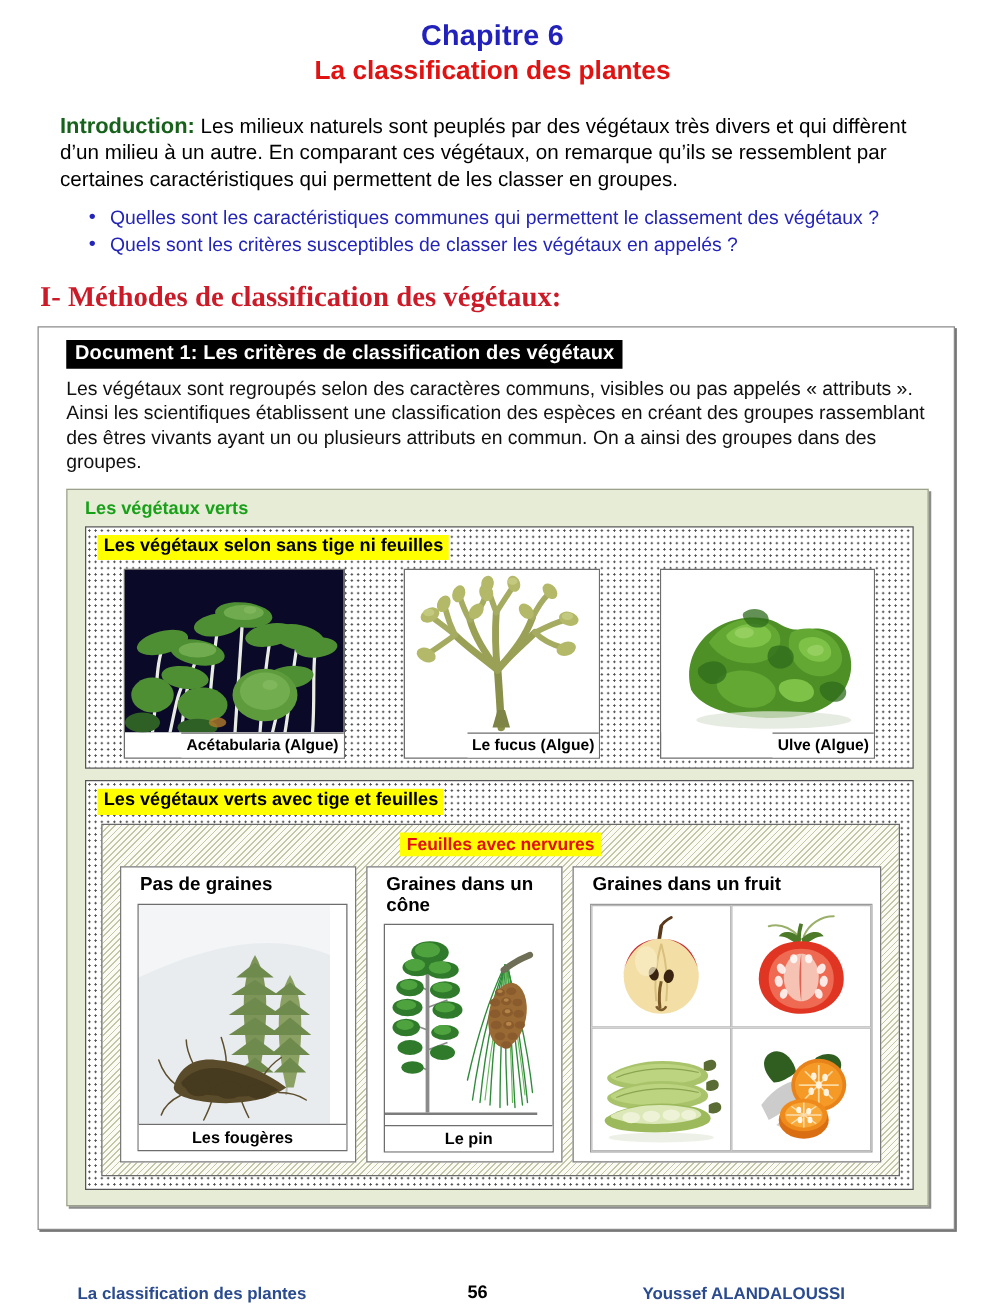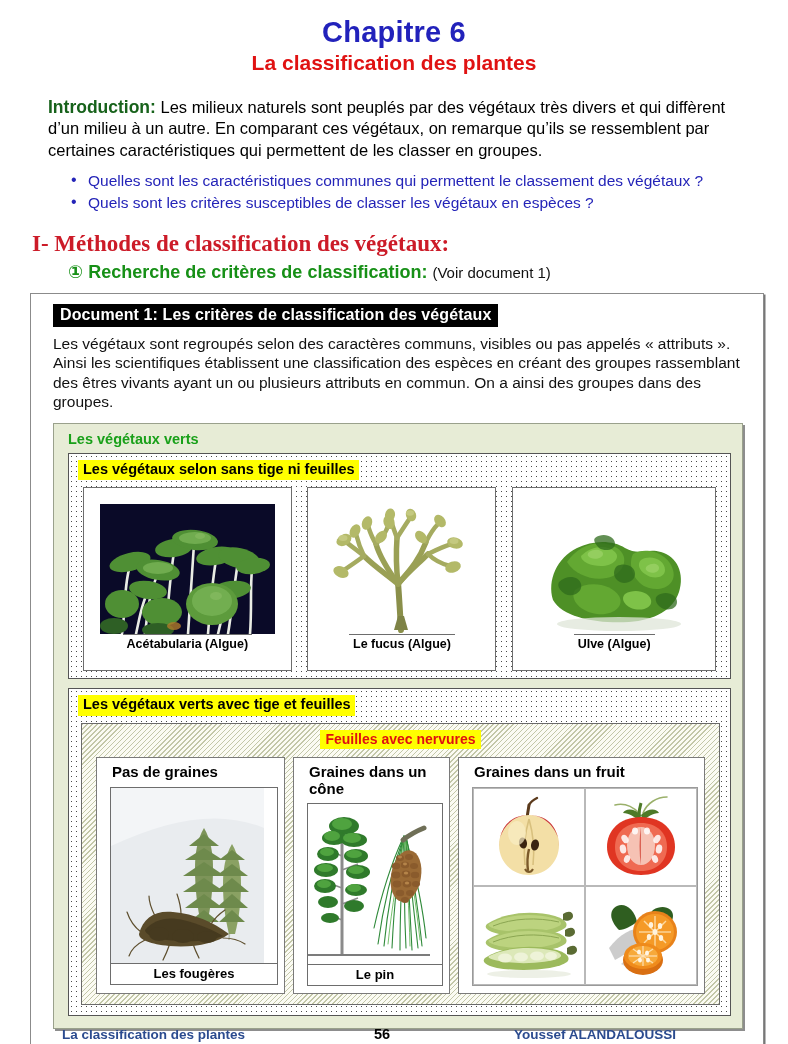--- a/index.html
+++ b/index.html
@@ -9,21 +9,21 @@
     background:#ffffff;
     font-family:"Liberation Sans","DejaVu Sans",sans-serif;
     color:#000;
     overflow:hidden;
     position:relative;
   }
   .page{position:relative;width:788px;height:1044px;box-sizing:border-box;}
 
   
   .chapter-title{
-    text-align:center;font-size:29px;font-weight:bold;color:#2222bb;
+    text-align:center;font-size:23px;font-weight:bold;color:#2222bb;
     margin:16px 0 0 0;line-height:1.12;letter-spacing:.2px;
   }
   .doc-title{
     text-align:center;font-size:21px;font-weight:bold;color:#e01212;
     margin:3px 0 0 0;line-height:1.15;
   }
 
   
   .intro{
     margin:20px 30px 0 48px;font-size:16.5px;line-height:1.30;text-align:left;
@@ -86,22 +86,22 @@
   }
   .dotpanel:last-child{margin-bottom:3px;}
   .hl-yellow{
     display:inline-block;background:#ffff00;color:#000;font-weight:bold;
     font-size:14.5px;padding:1px 4px 2px 5px;margin:1px 0 0 3px;line-height:1.2;
   }
 
   
   .cardrow{display:flex;justify-content:space-around;align-items:flex-start;margin-top:7px;}
   .card{
-    background:#fff;border:1px solid #6d6d6d;padding:16px;
-    display:flex;flex-direction:column;align-items:center;
+    background:#fff;border:1px solid #6d6d6d;padding:0;
+    display:flex;flex-direction:column;align-items:flex-end;
   }
   .card .pic{display:block;}
   .card .cap{
     border-top:1px solid #6d6d6d;text-align:center;font-weight:bold;
     font-size:12.5px;padding:2px 4px 3px 4px;background:#fff;color:#000;
   }
 
   
   .hatchpanel{
     border:1px solid #6a6a6a;
@@ -151,25 +151,24 @@
 
 <div class="page">
 
   <div class="chapter-title">Chapitre 6</div>
   <div class="doc-title">La classification des plantes</div>
 
   <p class="intro"><b>Introduction:</b><span> Les milieux naturels sont peuplés par des végétaux très divers et qui diffèrent d’un milieu à un autre. En comparant ces végétaux, on remarque qu’ils se ressemblent par certaines caractéristiques qui permettent de les classer en groupes.</span></p>
 
   <ul class="questions">
     <li>Quelles sont les caractéristiques communes qui permettent le classement des végétaux ?</li>
-    <li>Quels sont les critères susceptibles de classer les végétaux en espèces ?</li>
+    <li>Quels sont les critères susceptibles de classer les végétaux en appelés ?</li>
   </ul>
 
   <div class="h1-red">I- Méthodes de classification des végétaux:</div>
-  <div class="h2-green"><span class="circnum">①</span> <span>Recherche de critères de classification:</span> <span class="note">(Voir document 1)</span></div>
 
   <div class="docbox">
 
     <div class="doc-label">Document 1: Les critères de classification des végétaux</div>
 
     <div class="doc-text">Les végétaux sont regroupés selon des caractères communs, visibles ou pas appelés « attributs ». Ainsi les scientifiques établissent une classification des espèces en créant des groupes rassemblant des êtres vivants ayant un ou plusieurs attributs en commun. On a ainsi des groupes dans des groupes.</div>
 
     
     <div class="greenpanel">
       <div class="greenpanel-title">Les végétaux verts</div>

